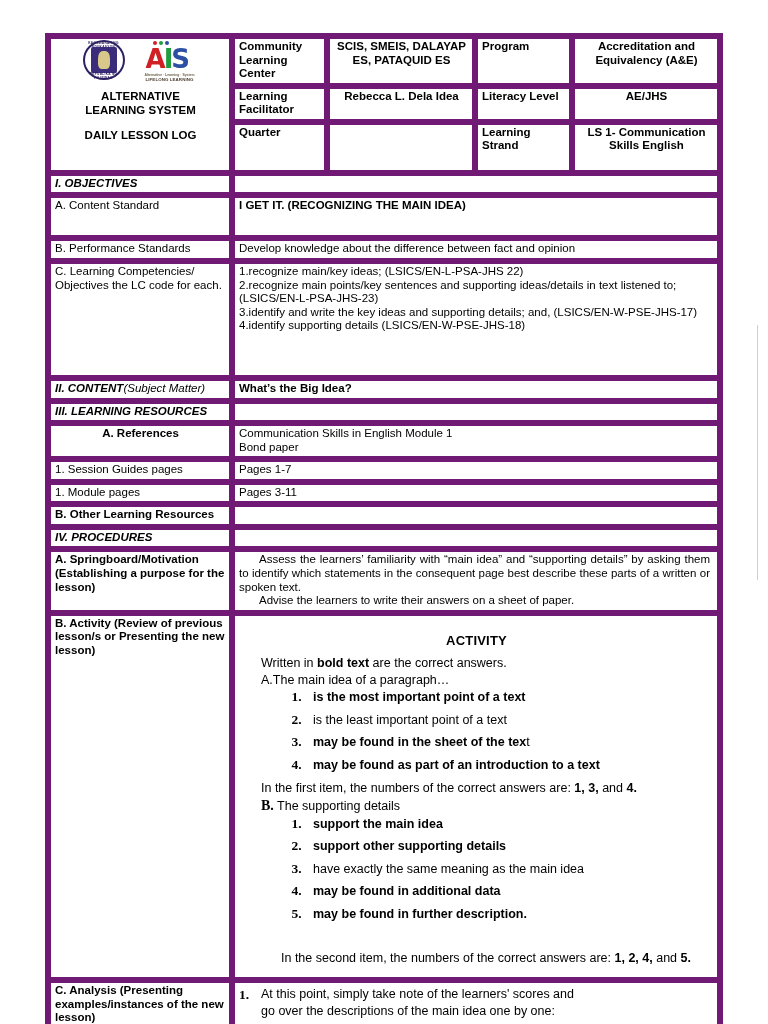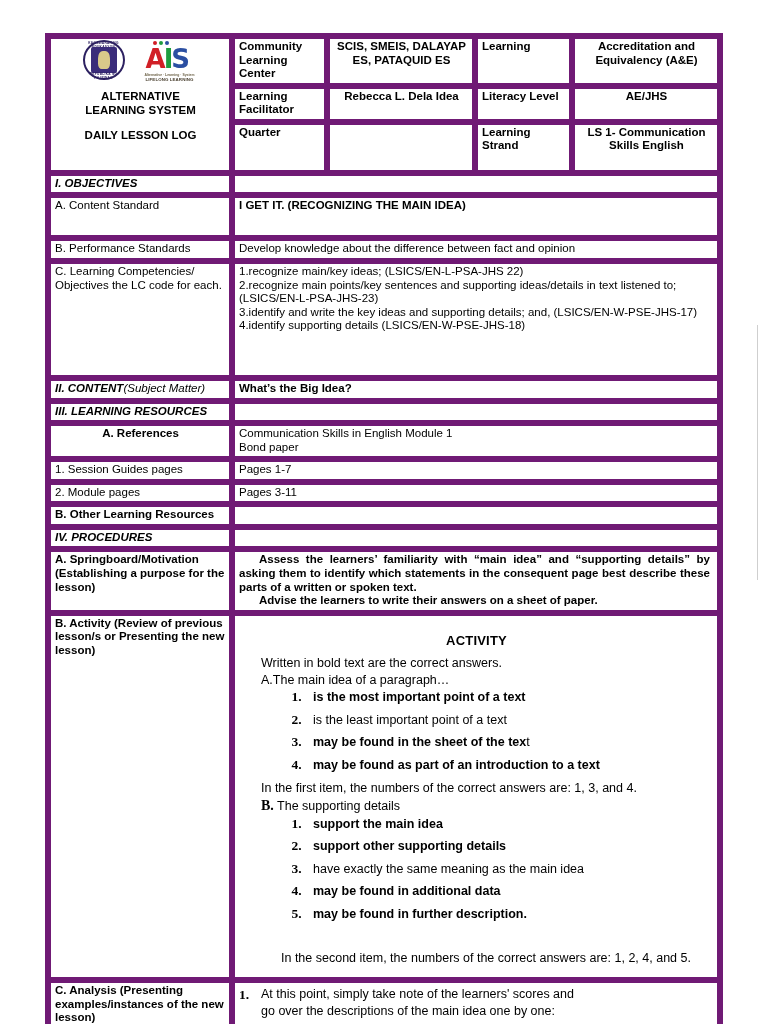--- a/index.html
+++ b/index.html
@@ -189,21 +189,21 @@
   }
   .val-b {
     font-size: 13px;
     font-weight: bold;
     line-height: 1.3;
     padding-top: 3px;
   }
   .val p { margin: 0; }
 
   .just { text-align: justify; }
-  .ind  { text-indent: 20px; font-weight: bold; }
+  .ind  { text-indent: 20px; }
 
   .activity-title {
     text-align: center;
     font-weight: bold;
     font-size: 13px;
     margin: 16px 0 7px 0;
     letter-spacing: 0.2px;
   }
   .body-text {
     font-size: 12.5px;
@@ -228,21 +228,21 @@
     font-size: 12.5px;
     font-weight: normal;
   }
   ol.qlist li > span.bold { font-weight: bold; }
 
   .alpha-b {
     font-family: "Liberation Serif", serif;
     font-weight: bold;
     font-size: 14px;
   }
-  b.inl { font-weight: normal; }
+  b.inl { font-weight: bold; }
 
   .analysis-body {
     font-size: 12.5px;
     line-height: 1.35;
     padding: 2px 0 0 0;
     display: flex;
   }
   .analysis-num {
     width: 22px;
     flex: 0 0 22px;
@@ -302,21 +302,21 @@
           </div>
           <div class="als-title">
             <div>ALTERNATIVE</div>
             <div>LEARNING SYSTEM</div>
           </div>
           <div class="dll-title">DAILY LESSON LOG</div>
         </td>
 
         <td class="hdr-label">Community Learning Center</td>
         <td class="hdr-value">SCIS, SMEIS, DALAYAP ES, PATAQUID ES</td>
-        <td class="hdr-label">Learning</td>
+        <td class="hdr-label">Program</td>
         <td class="hdr-value">Accreditation and Equivalency (A&amp;E)</td>
       </tr>
 
       <tr>
         <td class="hdr-label">Learning Facilitator</td>
         <td class="hdr-value">Rebecca L. Dela Idea</td>
         <td class="hdr-label">Literacy Level</td>
         <td class="hdr-value">AE/JHS</td>
       </tr>
 
@@ -370,21 +370,21 @@
           <p>Bond paper</p>
         </td>
       </tr>
 
       <tr>
         <td class="lbl">1. Session Guides pages</td>
         <td colspan="4" class="val">Pages 1-7</td>
       </tr>
 
       <tr>
-        <td class="lbl">2. Module pages</td>
+        <td class="lbl">1. Module pages</td>
         <td colspan="4" class="val">Pages 3-11</td>
       </tr>
 
       <tr>
         <td class="lbl-b">B. Other Learning Resources</td>
         <td colspan="4"></td>
       </tr>
 
       <tr>
         <td class="sec-head">IV. PROCEDURES</td>

